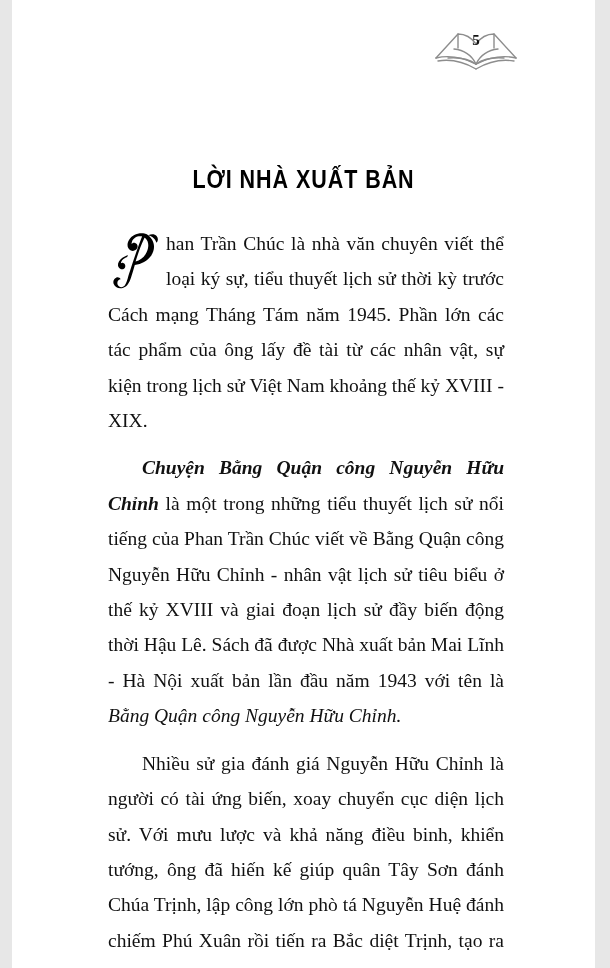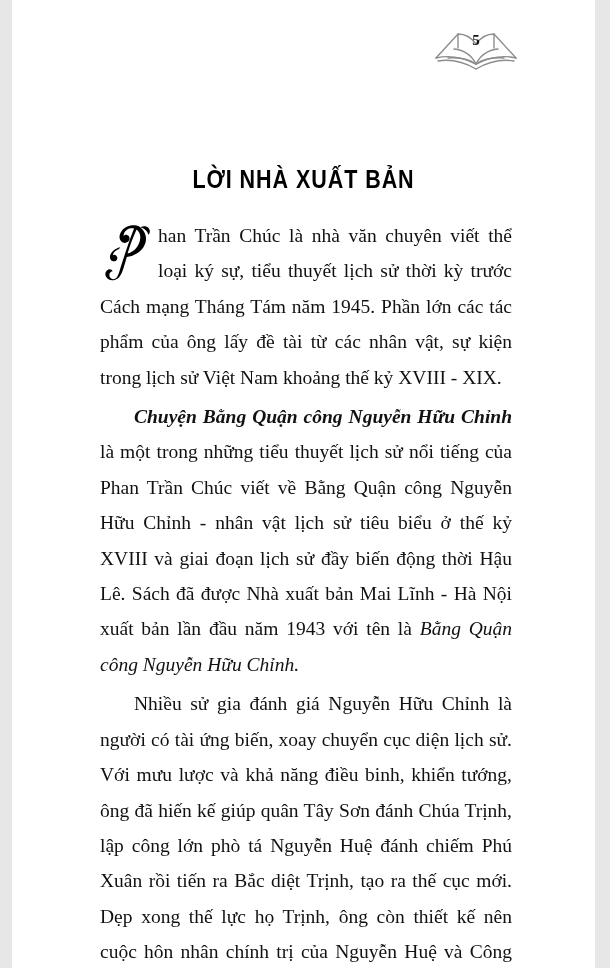--- a/index.html
+++ b/index.html
@@ -87,21 +87,21 @@
     width: 420px;
     font-size: 19.5px;
     line-height: 35.4px;
     color: #111111;
     text-align: justify;
     text-justify: inter-word;
     hyphens: none;
   }
 
   .body-paragraph {
-    margin: 4px;
+    margin: 12px;
     text-indent: 34px;
     text-align: justify;
   }
 
   .body-paragraph.has-dropcap {
     text-indent: 0;
   }
 
   
   .dropcap {

